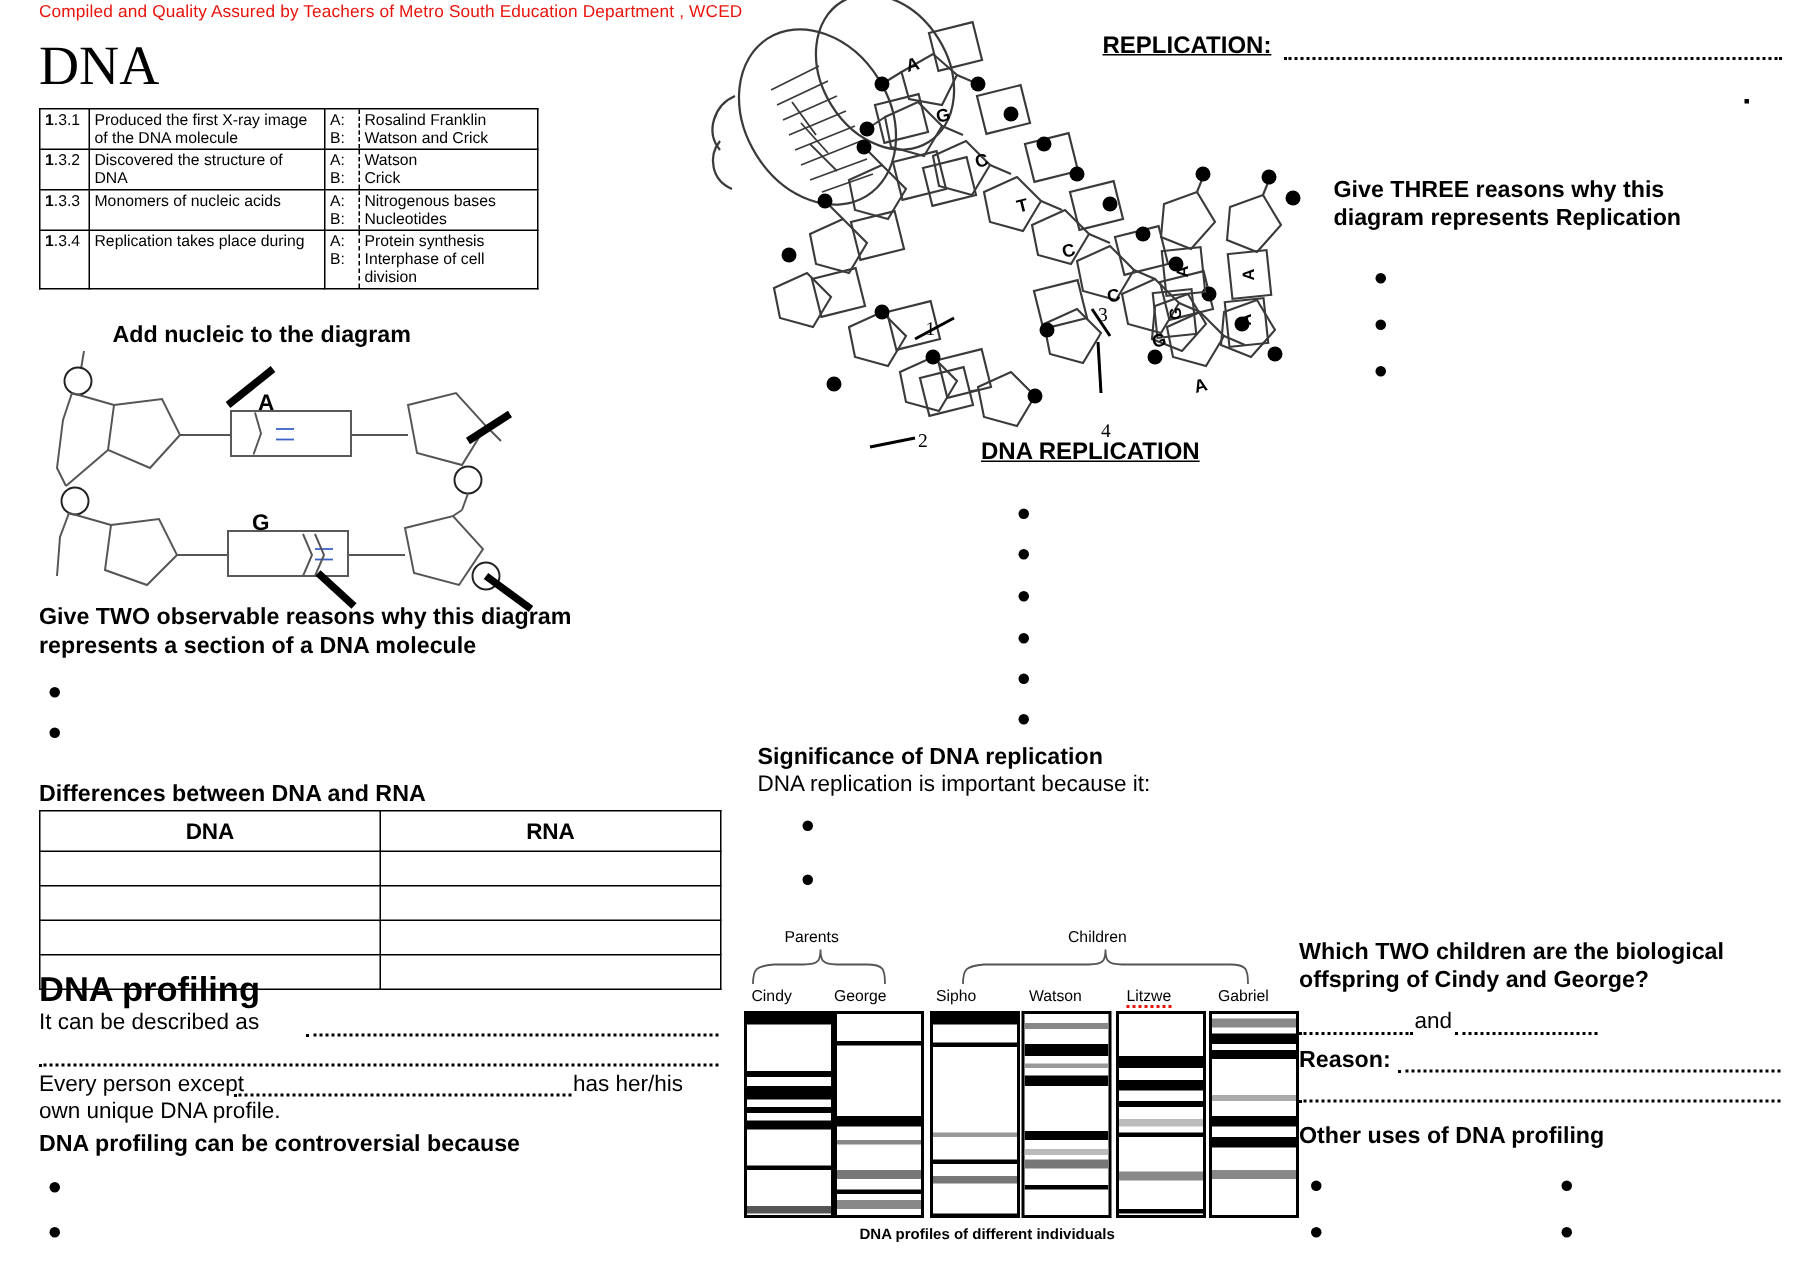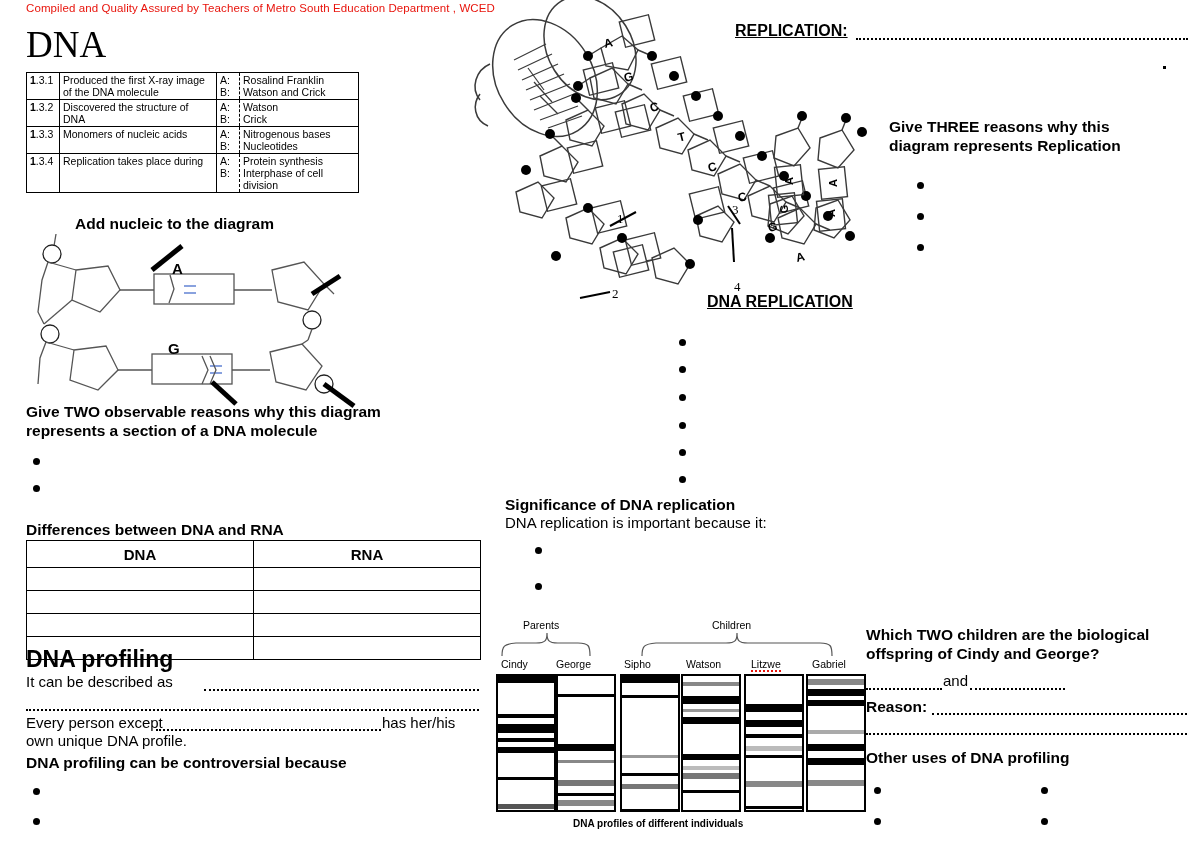--- a/index.html
+++ b/index.html
@@ -358,21 +358,21 @@
 <div class="abs bold" style="left:678px;top:130px;font-size:12px;transform:rotate(-14deg);">T</div>
 <div class="abs bold" style="left:708px;top:160px;font-size:12px;transform:rotate(-14deg);">C</div>
 <div class="abs bold" style="left:738px;top:190px;font-size:12px;transform:rotate(-14deg);">C</div>
 <div class="abs bold" style="left:768px;top:220px;font-size:12px;transform:rotate(-14deg);">G</div>
 <div class="abs bold" style="left:796px;top:250px;font-size:12px;transform:rotate(-14deg);">A</div>
 <div class="abs bold" style="left:785px;top:175px;font-size:11px;transform:rotate(-90deg);">A</div>
 <div class="abs bold" style="left:780px;top:203px;font-size:11px;transform:rotate(-90deg);">G</div>
 <div class="abs bold" style="left:829px;top:177px;font-size:11px;transform:rotate(-90deg);">A</div>
 <div class="abs bold" style="left:827px;top:207px;font-size:11px;transform:rotate(-90deg);">A</div>
 
-<div class="abs bold under" style="left:707px;top:293px;font-size:16px;">DNA REPLICATION</div>
+<div class="abs bold under" style="left:654px;top:293px;font-size:16px;">DNA REPLICATION</div>
 
 <div class="abs bullet" style="left:679px;top:339px;"></div>
 <div class="abs bullet" style="left:679px;top:366px;"></div>
 <div class="abs bullet" style="left:679px;top:394px;"></div>
 <div class="abs bullet" style="left:679px;top:422px;"></div>
 <div class="abs bullet" style="left:679px;top:449px;"></div>
 <div class="abs bullet" style="left:679px;top:476px;"></div>
 
 <div class="abs q" style="left:505px;top:495px;">Significance of DNA replication</div>
 <div class="abs plain" style="left:505px;top:514px;">DNA replication is important because it:</div>

